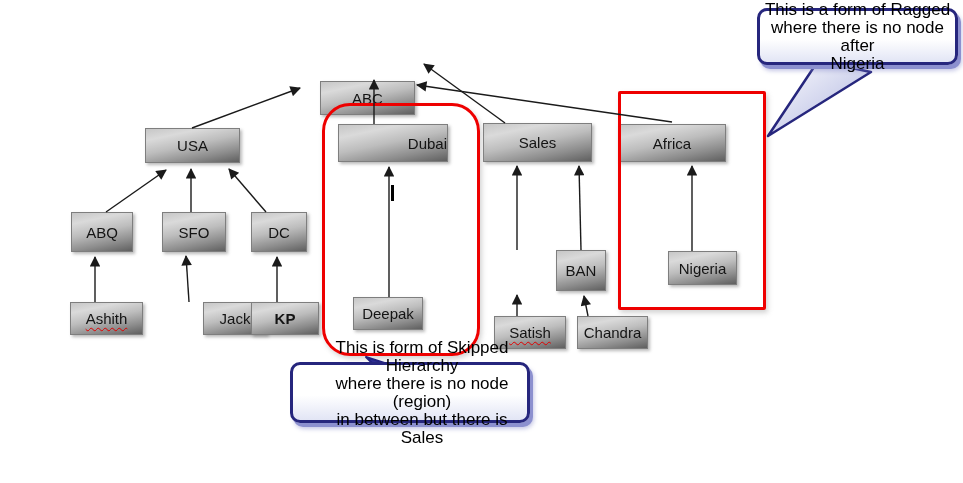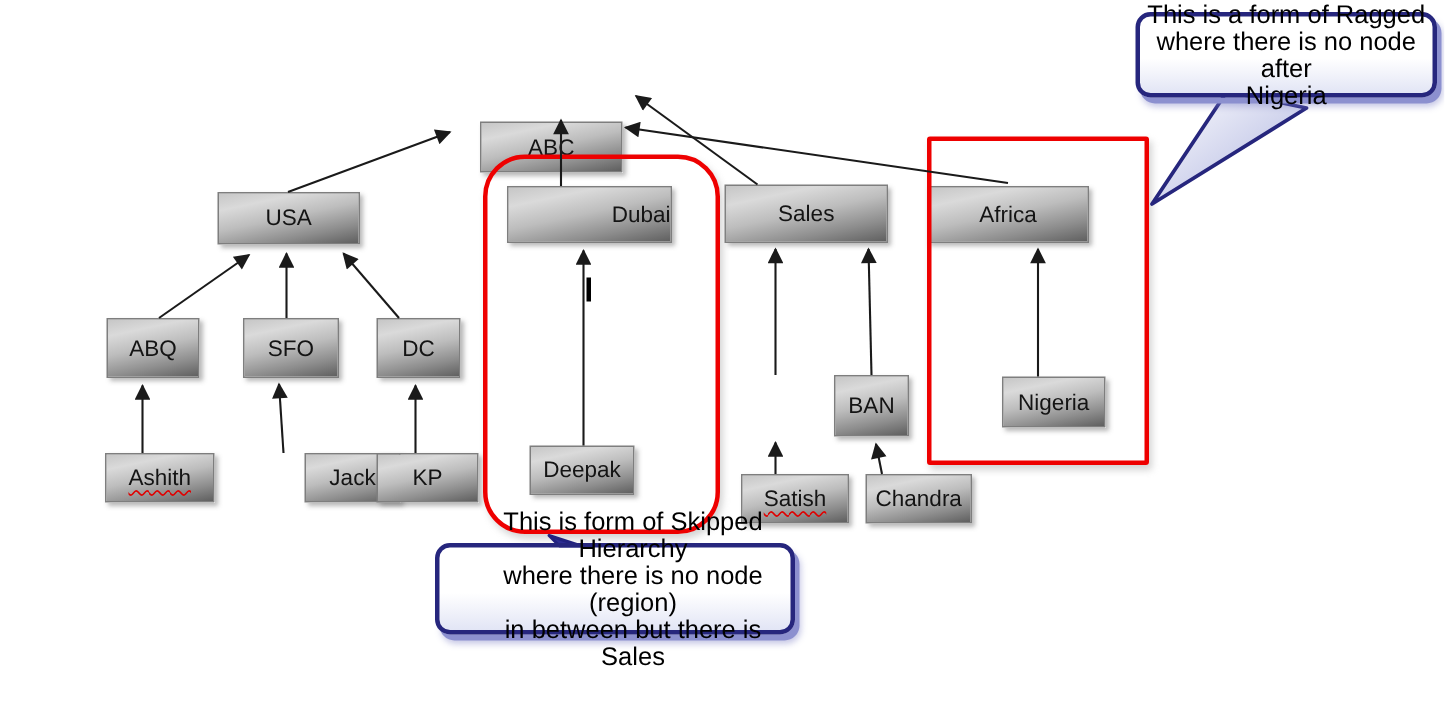--- a/index.html
+++ b/index.html
@@ -22,21 +22,21 @@
   #n-india   { left:483px; top:123px; width:109px; height:39px; }
   #n-africa  { left:618px; top:124px; width:108px; height:38px; }
   #n-abq     { left:71px;  top:212px; width:62px;  height:40px; }
   #n-sfo     { left:162px; top:212px; width:64px;  height:40px; }
   #n-dc      { left:251px; top:212px; width:56px;  height:40px; }
   #n-trv     { left:495px; top:250px; width:46px;  height:41px; }
   #n-ban     { left:556px; top:250px; width:50px;  height:41px; }
   #n-nigeria { left:668px; top:251px; width:69px;  height:34px; }
   #n-ashith  { left:70px;  top:302px; width:73px;  height:33px; }
   #n-jack    { left:162px; top:302px; width:64px;  height:33px;margin-left:41px; }
-  #n-kp      { left:251px; top:302px; width:68px;  height:33px; }
+  #n-kp      { left:251px; top:302px; width:68px;  height:33px;font-weight:bold; }
   #n-deepak  { left:353px; top:297px; width:70px;  height:33px; }
   #n-satish  { left:494px; top:316px; width:72px;  height:33px; }
   #n-chandra { left:577px; top:316px; width:71px;  height:33px; }
   .misspelled {
     text-decoration:underline wavy #e00000;
     text-decoration-thickness:1px; text-underline-offset:3px;
   }
   
   .hl { position:absolute; border:3px solid #ee0000; pointer-events:none;
         box-shadow:2px 3px 5px rgba(160,160,160,0.45); }

